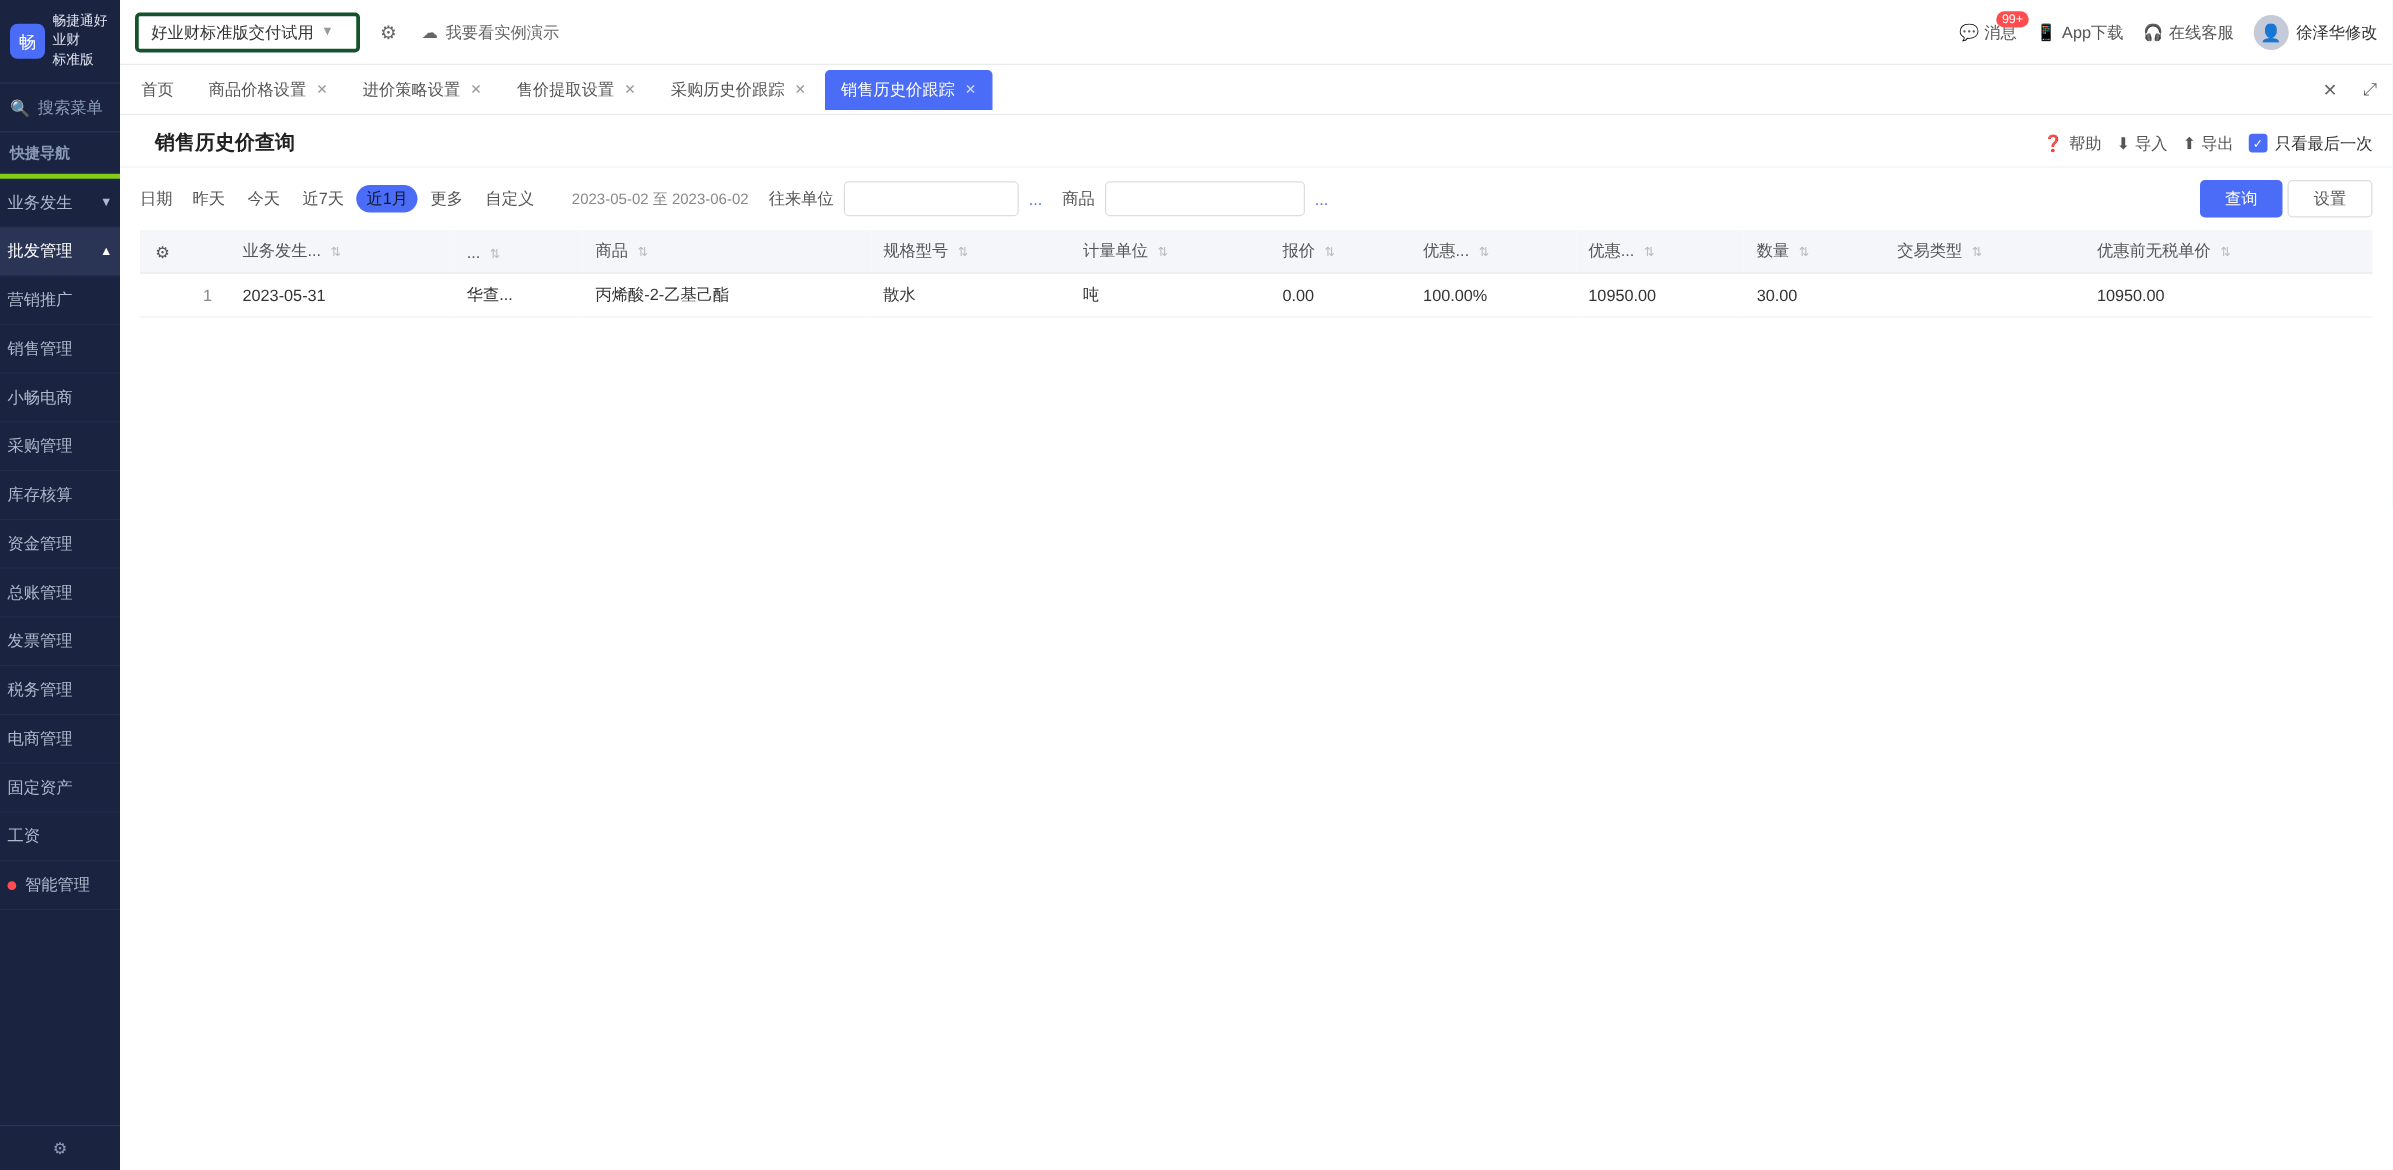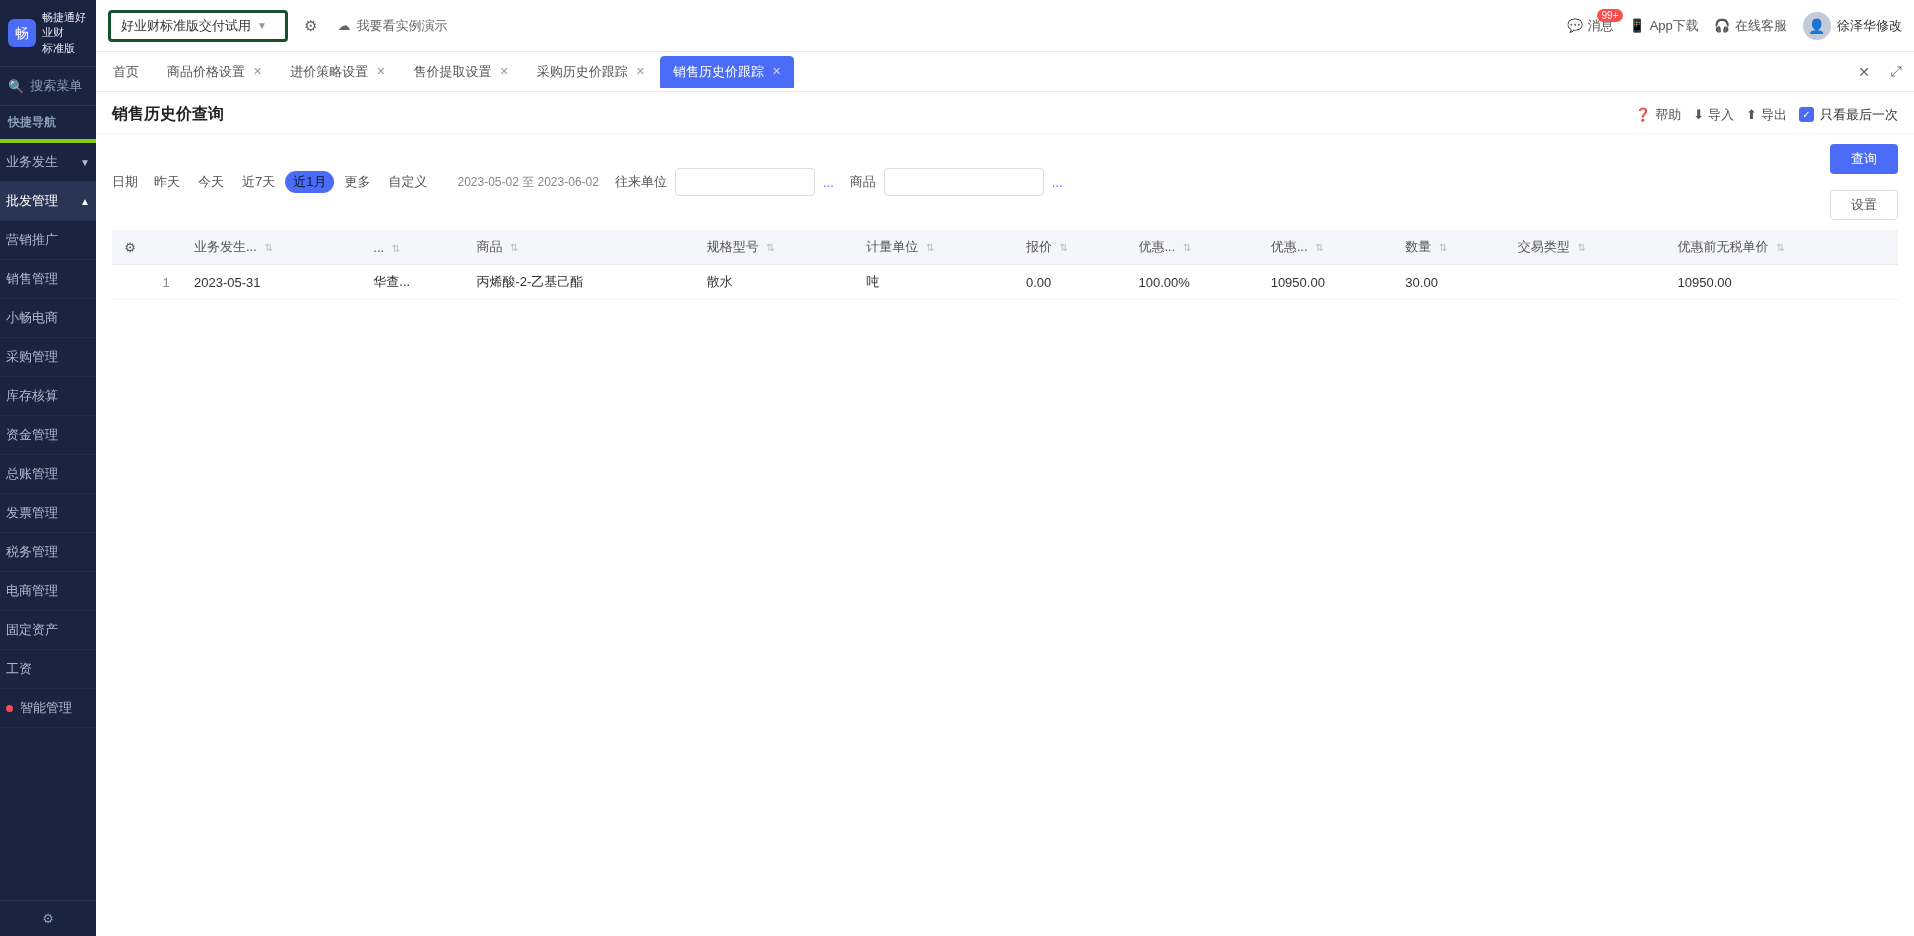--- a/index.html
+++ b/index.html
@@ -245,21 +245,21 @@
       display: flex;
       flex-direction: column;
       background: #fff;
     }
 
     
     .page-header {
       display: flex;
       align-items: center;
       justify-content: space-between;
-      padding: 12px 16px 8px 16px;
+      padding: 12px 16px 8px 28px;
       border-bottom: 1px solid #f0f2f5;
       flex-shrink: 0;
     }
     .page-title {
       font-size: 16px;
       font-weight: 600;
       color: #222;
     }
     .page-actions {
       display: flex;
@@ -371,22 +371,21 @@
       background: #fff;
       color: #555;
       border: 1px solid #ddd;
       border-radius: 4px;
       cursor: pointer;
       font-size: 13px;
       height: 30px;
     }
     .btn-group {
       display: flex;
-      flex-direction: column;
-      gap: 16px;
+      gap: 4px;
       margin-left: auto;
     }
 
     
     .table-container {
       flex: 1;
       overflow: auto;
       padding: 0 16px;
     }
     table {

